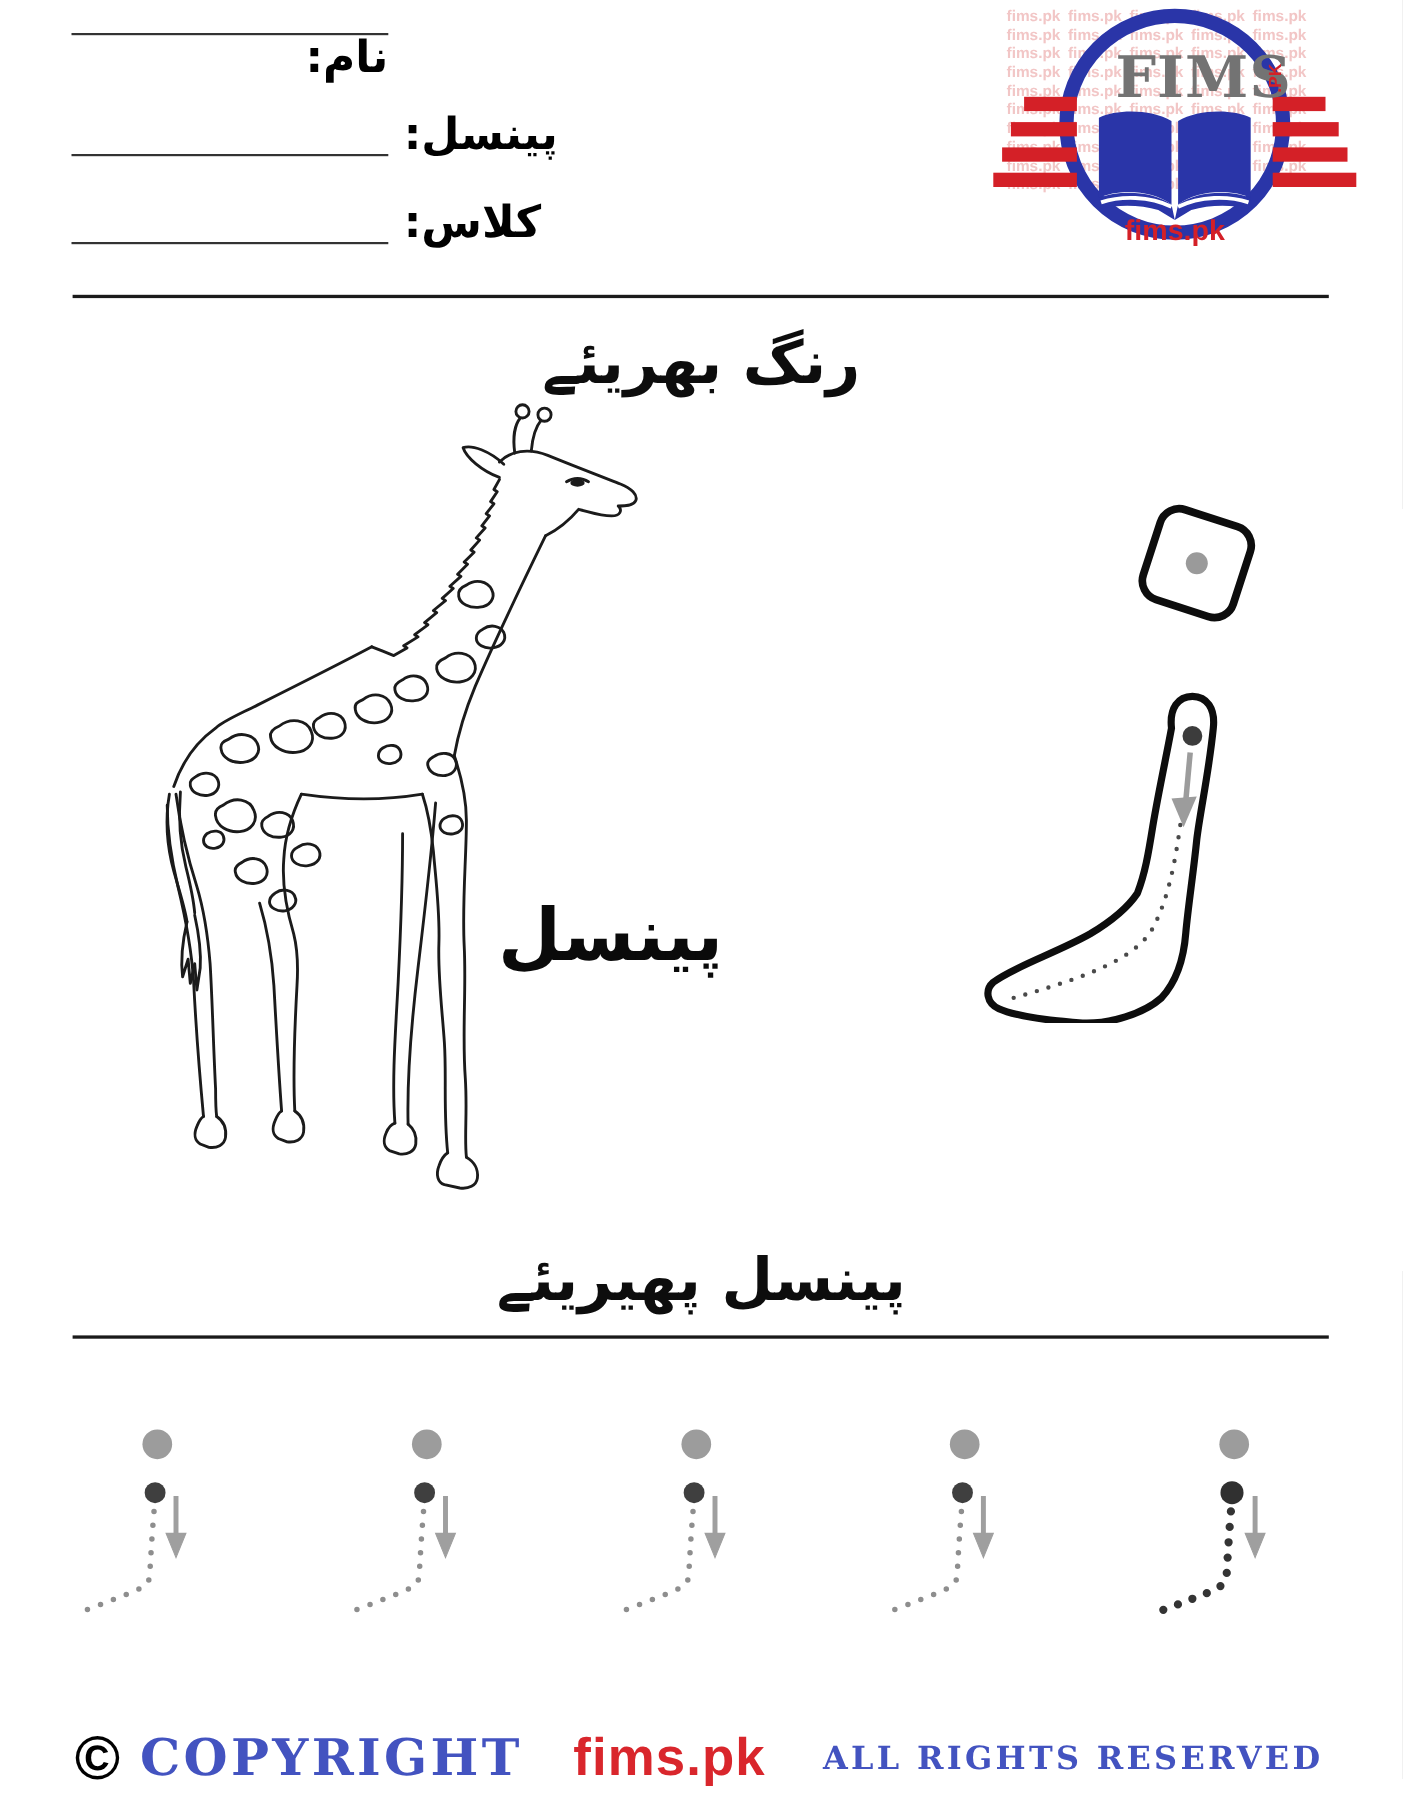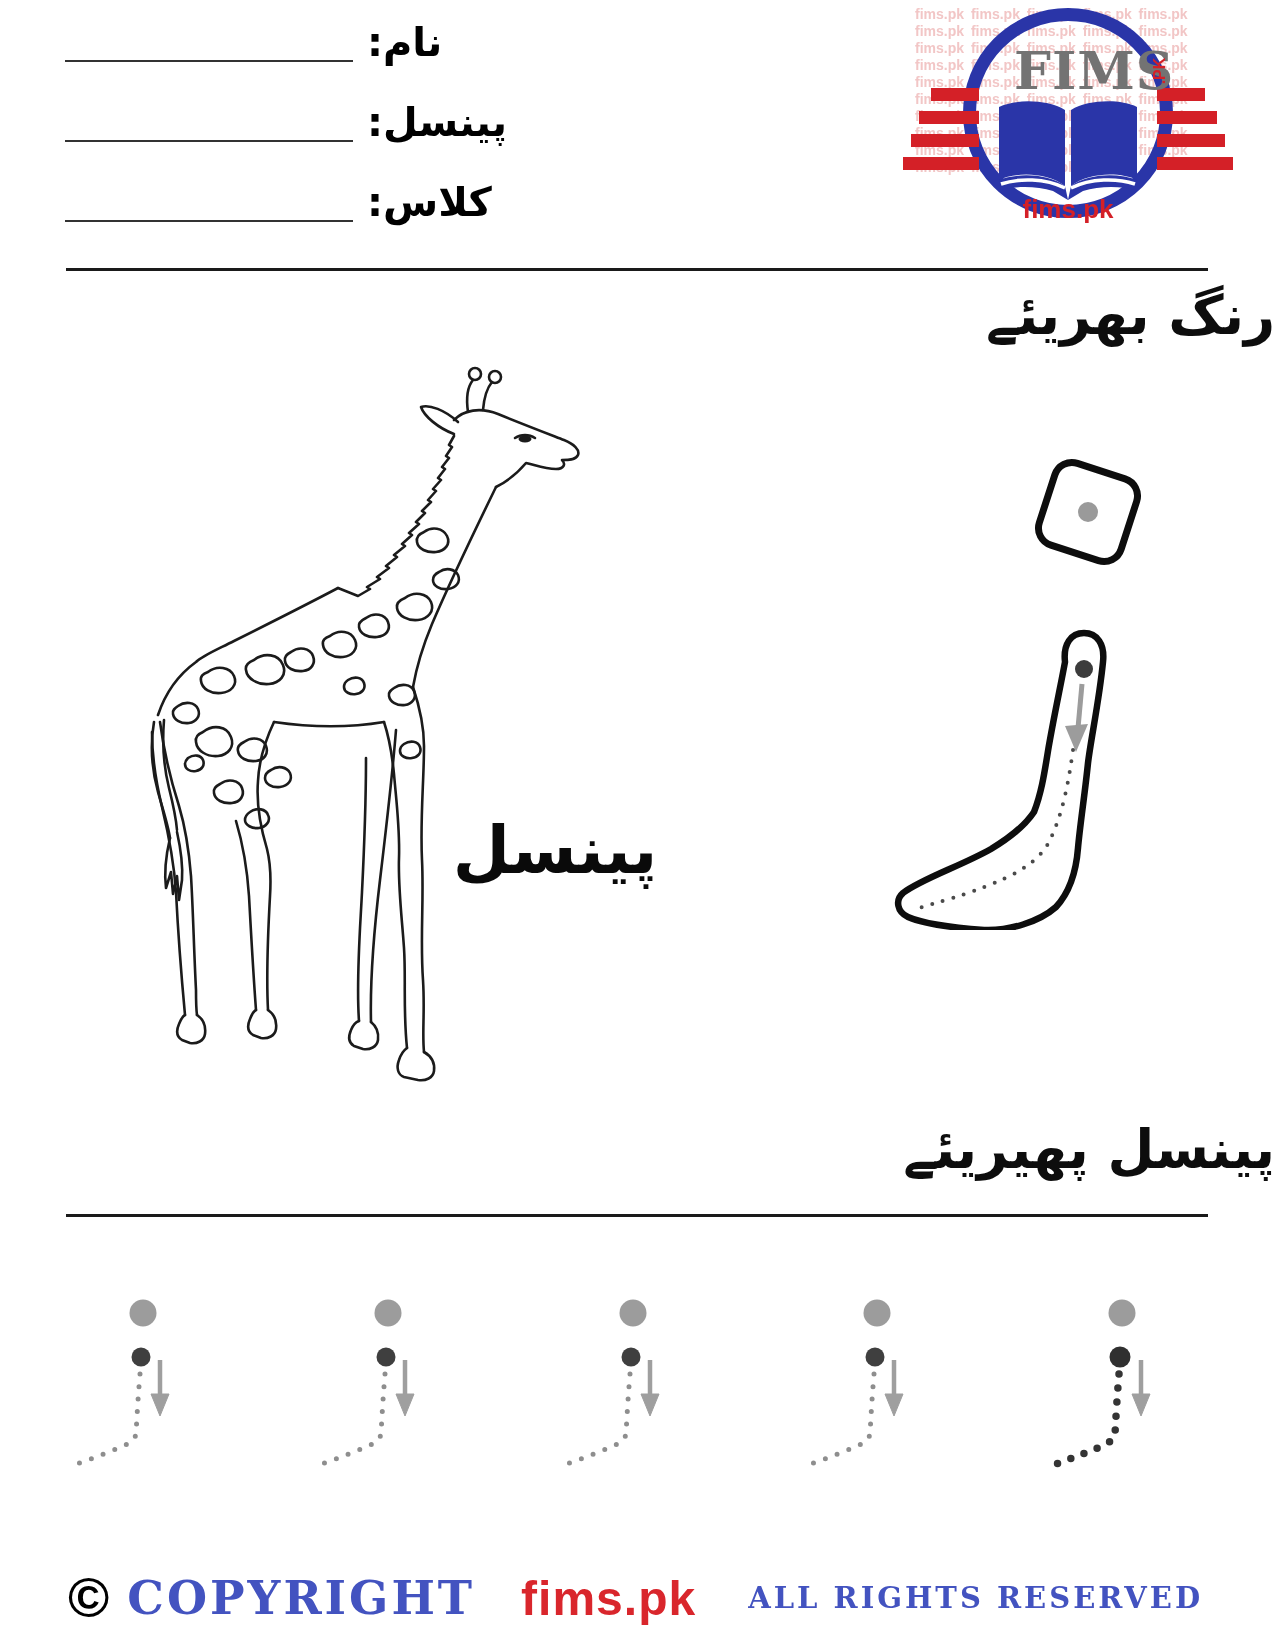--- a/index.html
+++ b/index.html
@@ -9,21 +9,21 @@
     background:#ffffff; overflow:hidden;
     font-family:"Liberation Sans", sans-serif;
   }
   .urdu { font-family:"DejaVu Sans", sans-serif; direction:rtl; }
 
   
   .fields { position:absolute; left:65px; top:10px; width:420px; }
   .field-row { position:absolute; left:0; display:flex; align-items:flex-end; }
   .field-line { width:288px; border-bottom:2px solid #333; height:10px; }
   .field-label { font-size:40px; color:#000; line-height:1.0; padding-left:14px; padding-bottom:0px; font-weight:bold; }
-  .row-1 { top:12px; }
+  .row-1 { top:12px;flex-direction:column; }
   .row-2 { top:92px; }
   .row-3 { top:172px; }
 
   
   .title-block { position:absolute; left:505px; top:8px; width:410px; text-align:center; }
   .title-main { font-size:80px; font-weight:bold; color:#d01616; line-height:1.1; }
   .title-sub  { font-size:56px; font-weight:bold; color:#19198c; line-height:1.15; margin-top:6px; }
 
   
   .logo { position:absolute; left:895px; top:0px; width:345px; height:238px; }
@@ -49,22 +49,22 @@
   .stripes { position:absolute; top:88px; z-index:2; display:flex; flex-direction:column; }
   .stripes-left  { left:6px;  width:78px; align-items:flex-end; }
   .stripes-right { left:262px; width:78px; align-items:flex-start; }
   .stripe { height:13px; background:#d42027; margin-bottom:10px; }
   .s1 { width:48px; } .s2 { width:60px; } .s3 { width:68px; } .s4 { width:76px; }
 
   
   .rule { position:absolute; left:66px; width:1142px; border-top:3px solid #1a1a1a; }
   .rule-top { top:268px; }
   .rule-bottom { top:1214px; }
-  .section-heading { position:absolute; left:0; width:1275px; 
-                     font-size:54px; font-weight:bold; color:#0d0d0d; }
+  .section-heading { position:absolute; left:0; width:1275px; text-align:center;
+                     font-size:54px; font-weight:bold; color:#0d0d0d;margin-top:14px; }
   .heading-color { top:284px; }
   .heading-trace { top:1118px; }
 
   
   .giraffe-wrap { position:absolute; left:108px; top:360px; }
   .word-label { position:absolute; left:430px; top:812px; width:250px; text-align:center;
                 font-size:66px; font-weight:bold; color:#0a0a0a; }
   .letter-wrap { position:absolute; left:820px; top:430px; }
 
   

